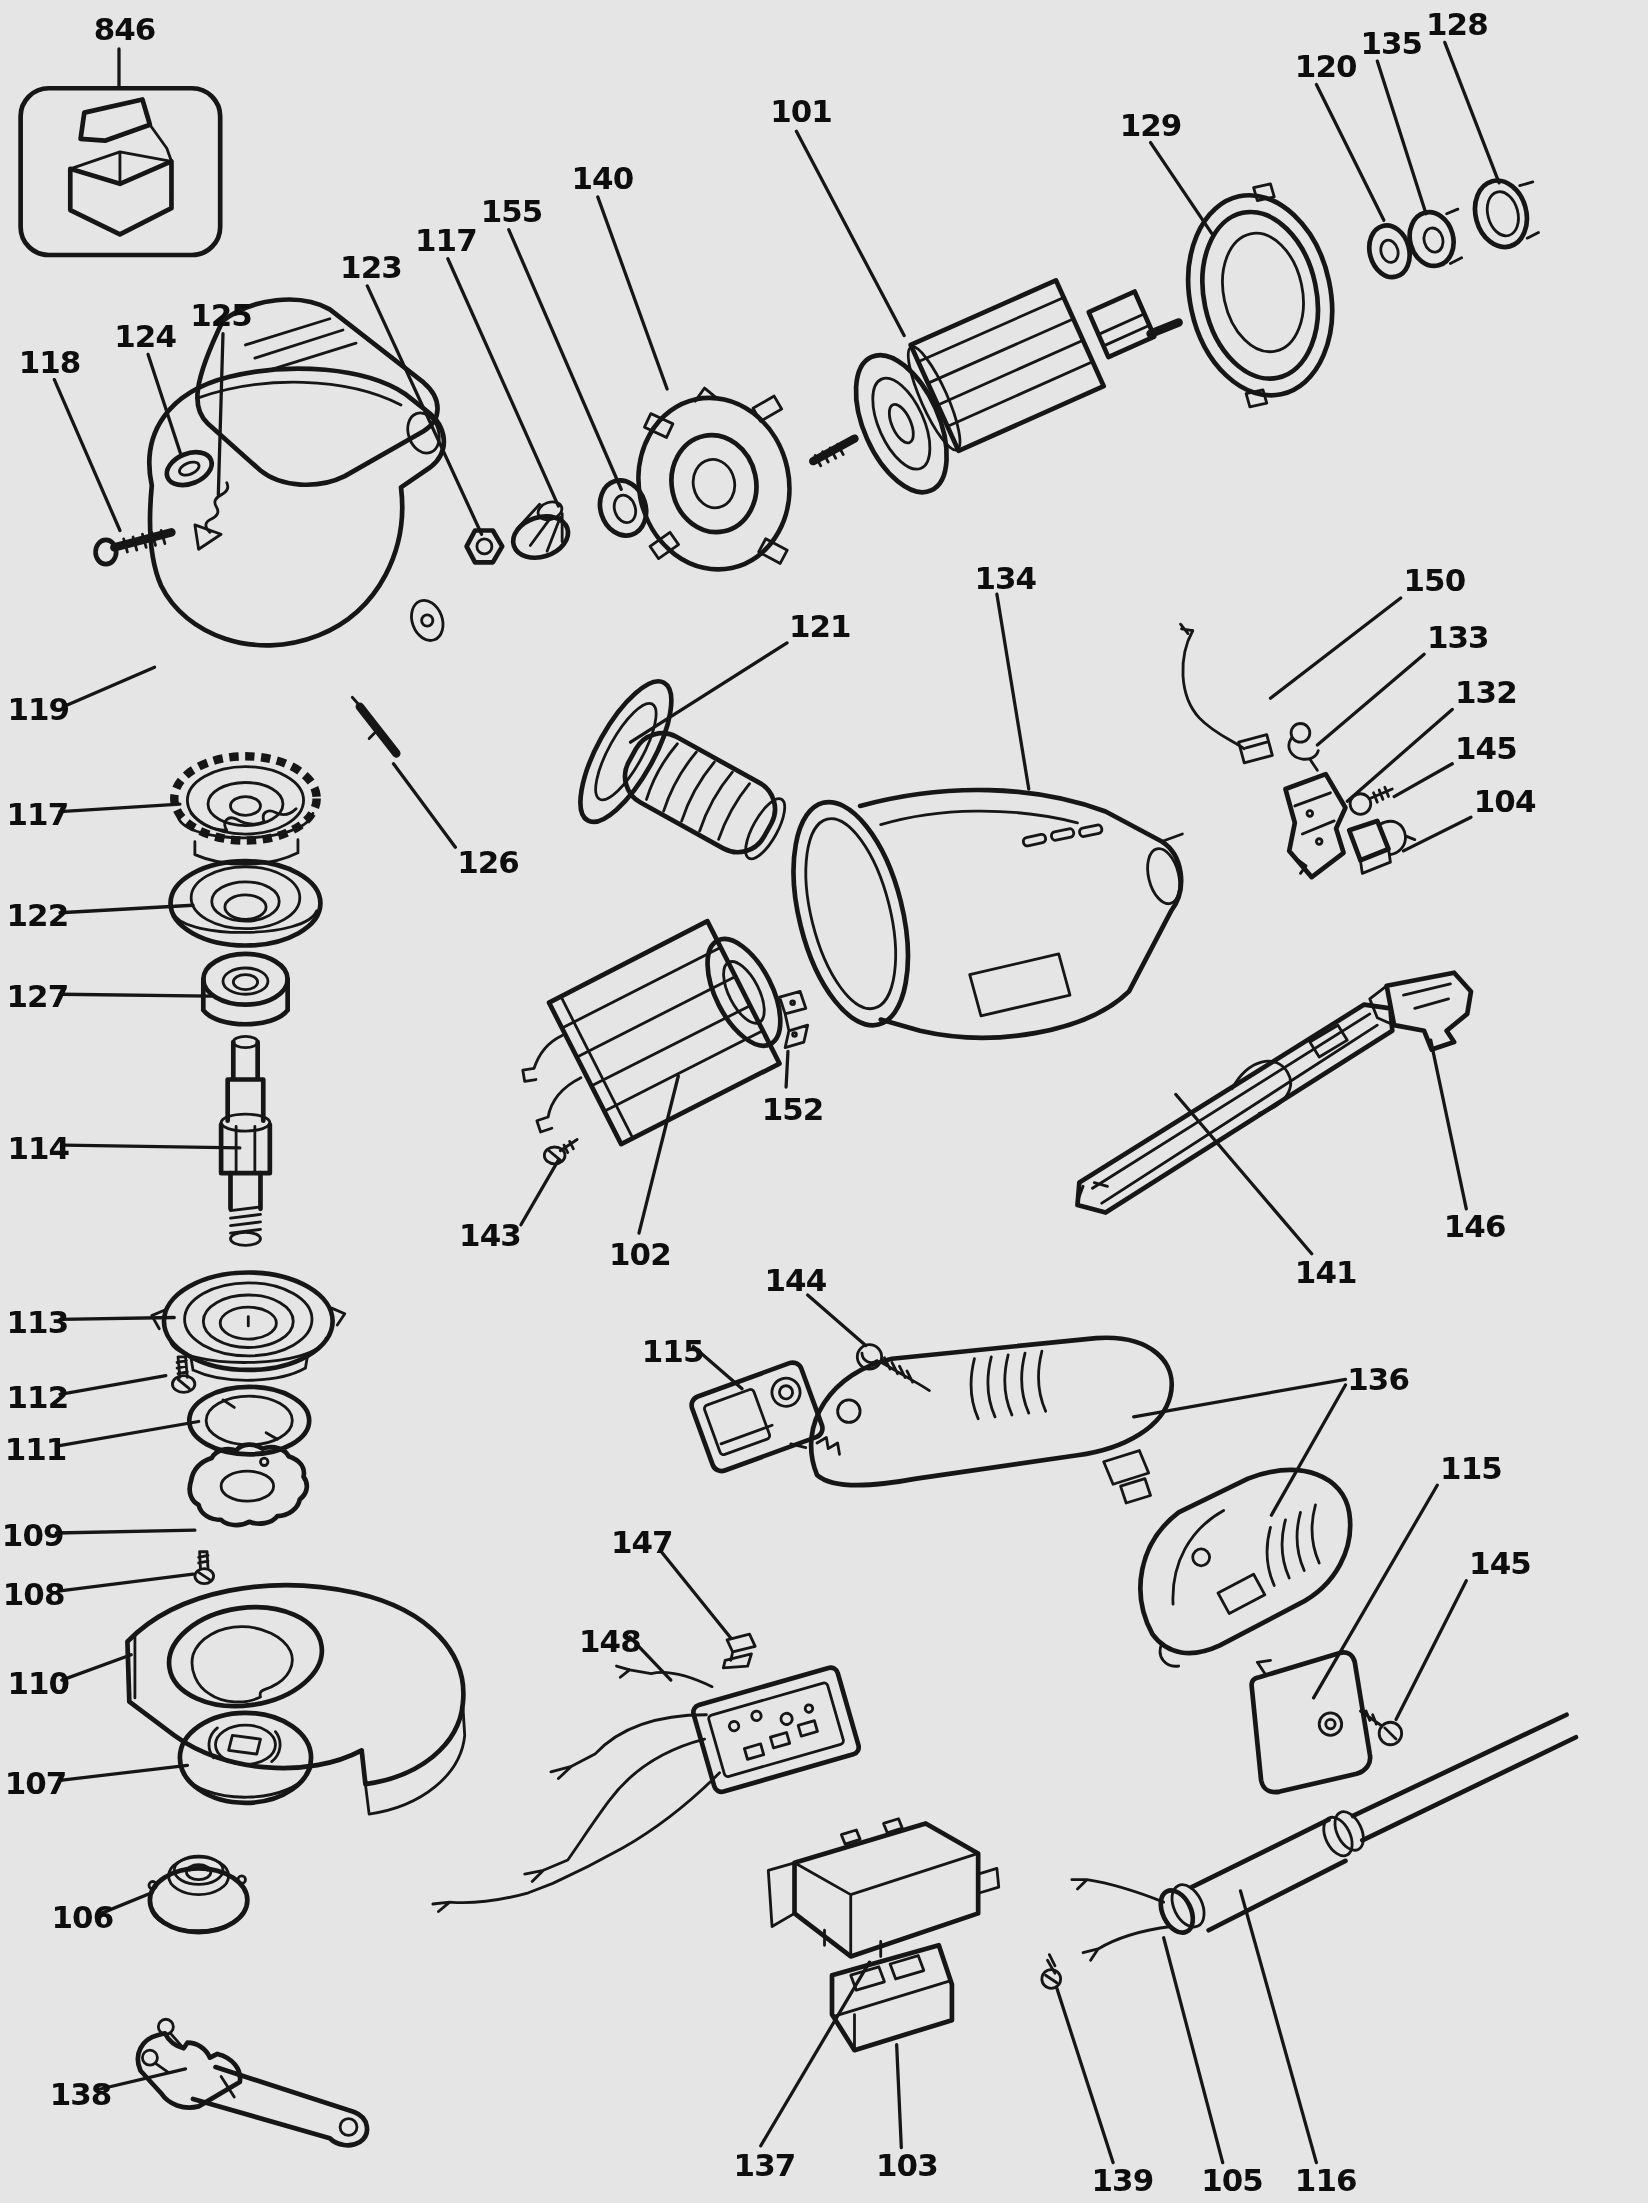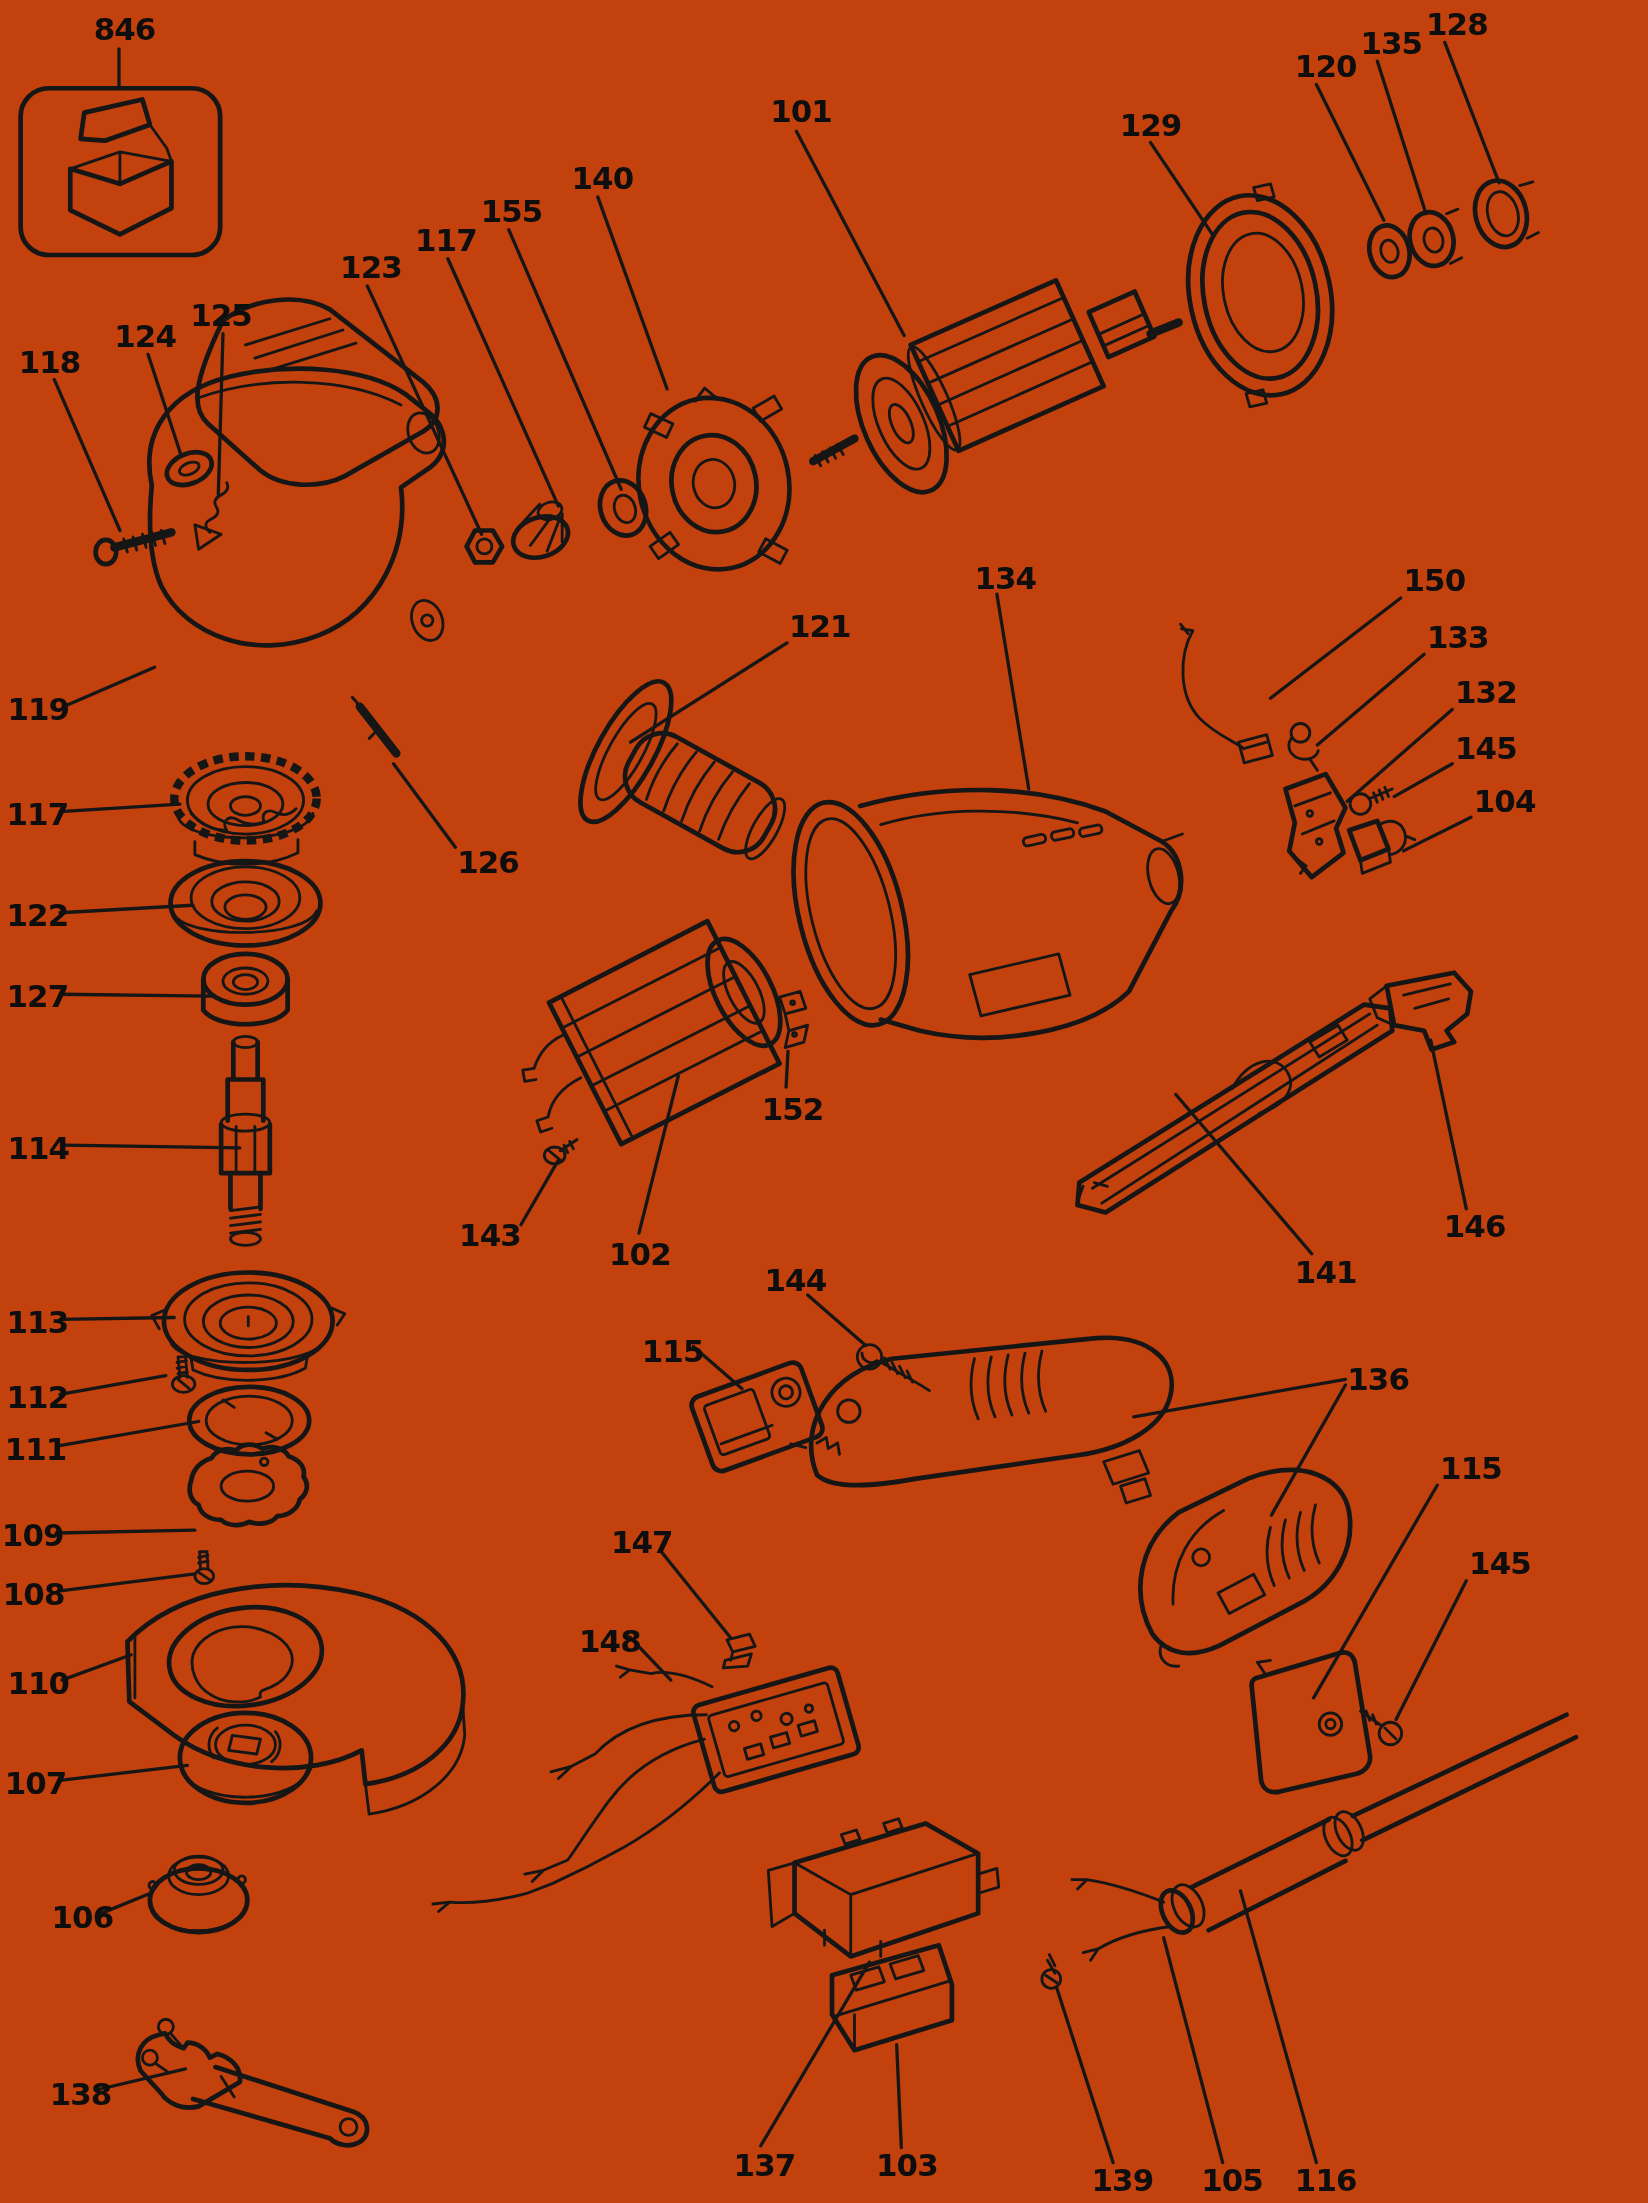--- a/index.html
+++ b/index.html
@@ -1,16 +1,16 @@
 <!DOCTYPE html>
 <html style="font-size:15px"><head>
 <meta charset="utf-8">
 <style>
   html,body{margin:0;padding:0;background:#ffffff;}
-  .page{position:relative;width:1649px;height:2204px;background:#c2410c;overflow:hidden;
+  .page{position:relative;width:1649px;height:2204px;background:#e5e5e5;overflow:hidden;
         font-family:"DejaVu Sans", sans-serif;}
   svg{display:block}
   .part-label{font:700 33px "DejaVu Sans", sans-serif;fill:#0e0e0e;letter-spacing:-1px;}
   .leader{fill:none;stroke:#161616;stroke-width:3.5;stroke-linecap:round;}
   .ink {fill:none;stroke:#161616;stroke-width:5;stroke-linecap:round;stroke-linejoin:round;}
   .ink2{fill:none;stroke:#161616;stroke-width:3;stroke-linecap:round;stroke-linejoin:round;}
   .ink8{fill:none;stroke:#161616;stroke-width:9;stroke-linecap:round;stroke-linejoin:round;}
   .teeth{fill:none;stroke:#161616;stroke-width:9;stroke-dasharray:10 7;}
 </style>
 </head>

